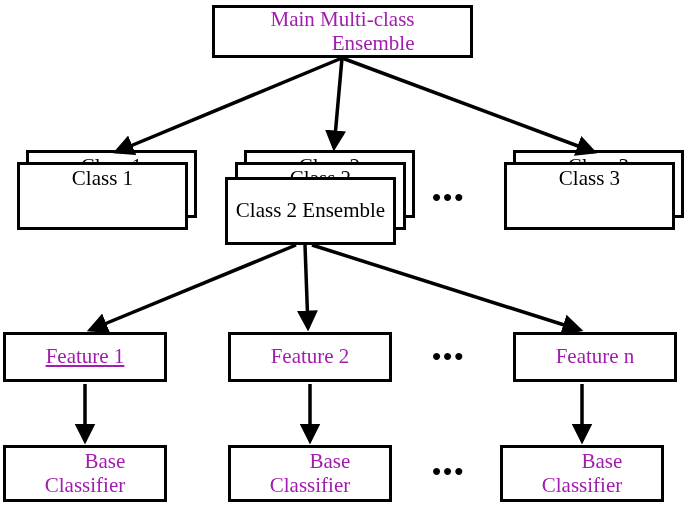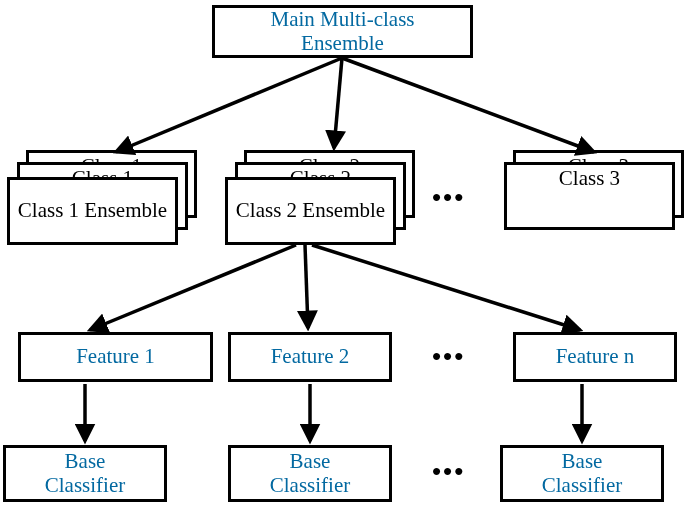--- a/index.html
+++ b/index.html
@@ -17,22 +17,22 @@
   }
   .node {
     position: absolute;
     box-sizing: border-box;
     background: #ffffff;
     border: 3px solid #000000;
     display: flex;
     flex-direction: column;
     align-items: center;
     justify-content: center;
-    text-align: center;
-    color: #0369a1;
+    text-align: right;
+    color: #a21caf;
     line-height: 1.12;
     white-space: pre-line;
   }
 
   
   #main-ensemble {
     left: 212px; top: 5px; width: 261px; height: 53px;
     font-size: 21px;
   }
 
@@ -53,21 +53,21 @@
     line-height: 1.12;
     padding-top: 2px;
   }
   .card-back  { left: 19px; top: 0px;  width: 171px; height: 68px; z-index: 1; }
   .card-mid   { left: 10px; top: 12px; width: 171px; height: 68px; z-index: 2; }
   .card-front { left: 0px;  top: 27px; width: 171px; height: 68px; z-index: 3;
                 justify-content: center; padding-top: 0; }
 
   
   .row-node { font-size: 21px; }
-  #feature-1       { left: 18px;   top: 332px; width: 195px; height: 50px; }
+  #feature-1       { left: 3px;   top: 332px; width: 164px; height: 50px; text-decoration: underline; }
   #feature-2       { left: 228px; top: 332px; width: 164px; height: 50px; }
   #feature-n       { left: 500px; top: 332px; width: 164px; height: 50px; margin-left: 13px; }
   #base-classifier-1 { left: 3px;   top: 445px; width: 164px; height: 57px; }
   #base-classifier-2 { left: 228px; top: 445px; width: 164px; height: 57px; }
   #base-classifier-n { left: 500px; top: 445px; width: 164px; height: 57px; }
 
   .ellipsis {
     position: absolute;
     font-size: 26px;
     font-weight: 700;
@@ -91,22 +91,20 @@
 <body>
 
 <div id="canvas">
 
   <div class="node" id="main-ensemble">Main Multi-class
 Ensemble</div>
 
   <div class="stack" style="left:7px; top:150px; width:190px; height:95px;">
     <div class="card card-back">Class 1</div>
     <div class="card card-mid">Class 1</div>
-    <div class="card card-front">Class 1
-Ensemble</div>
   </div>
 
   <div class="stack" style="left:225px; top:150px; width:190px; height:70px;">
     <div class="card card-back">Class 2</div>
     <div class="card card-mid">Class 2</div>
     <div class="card card-front">Class 2
 Ensemble</div>
   </div>
 
   <div class="stack" style="left:494px; top:150px; width:190px; height:95px;">

